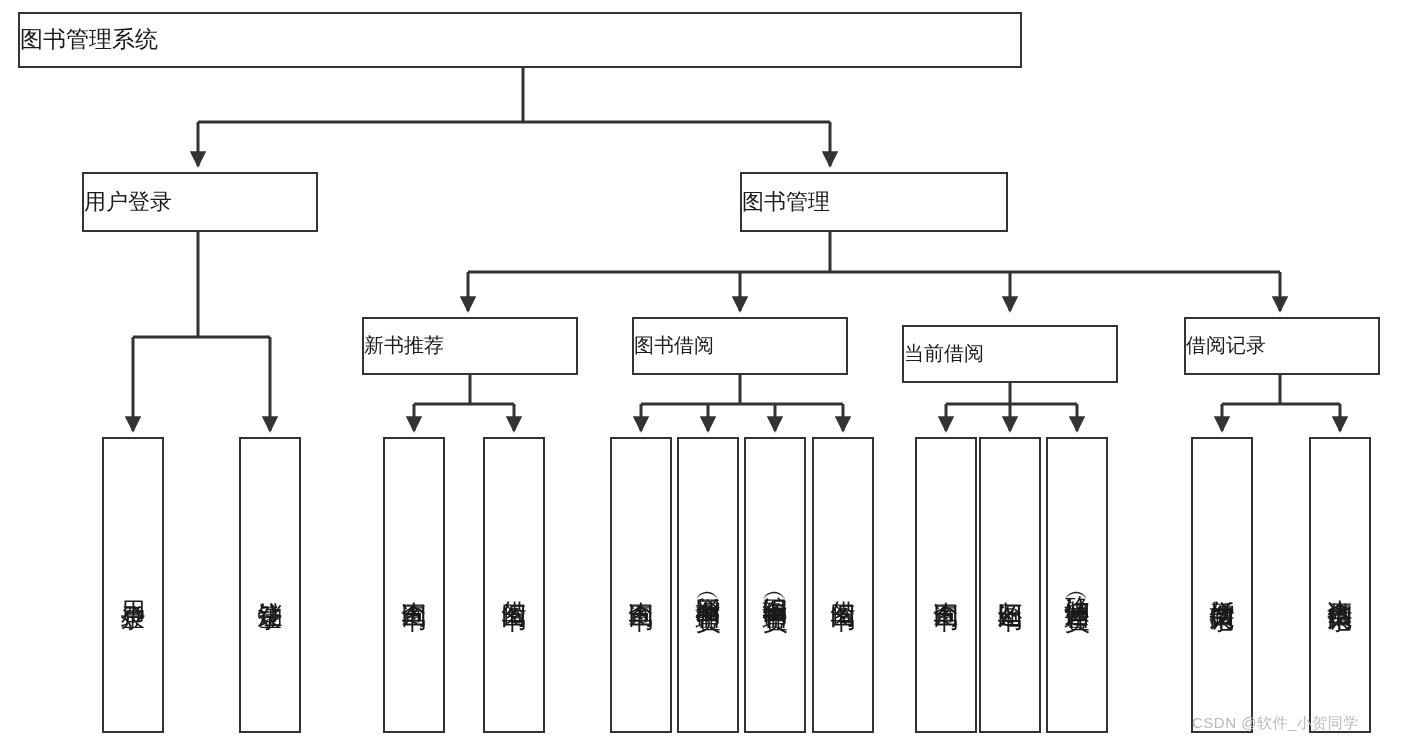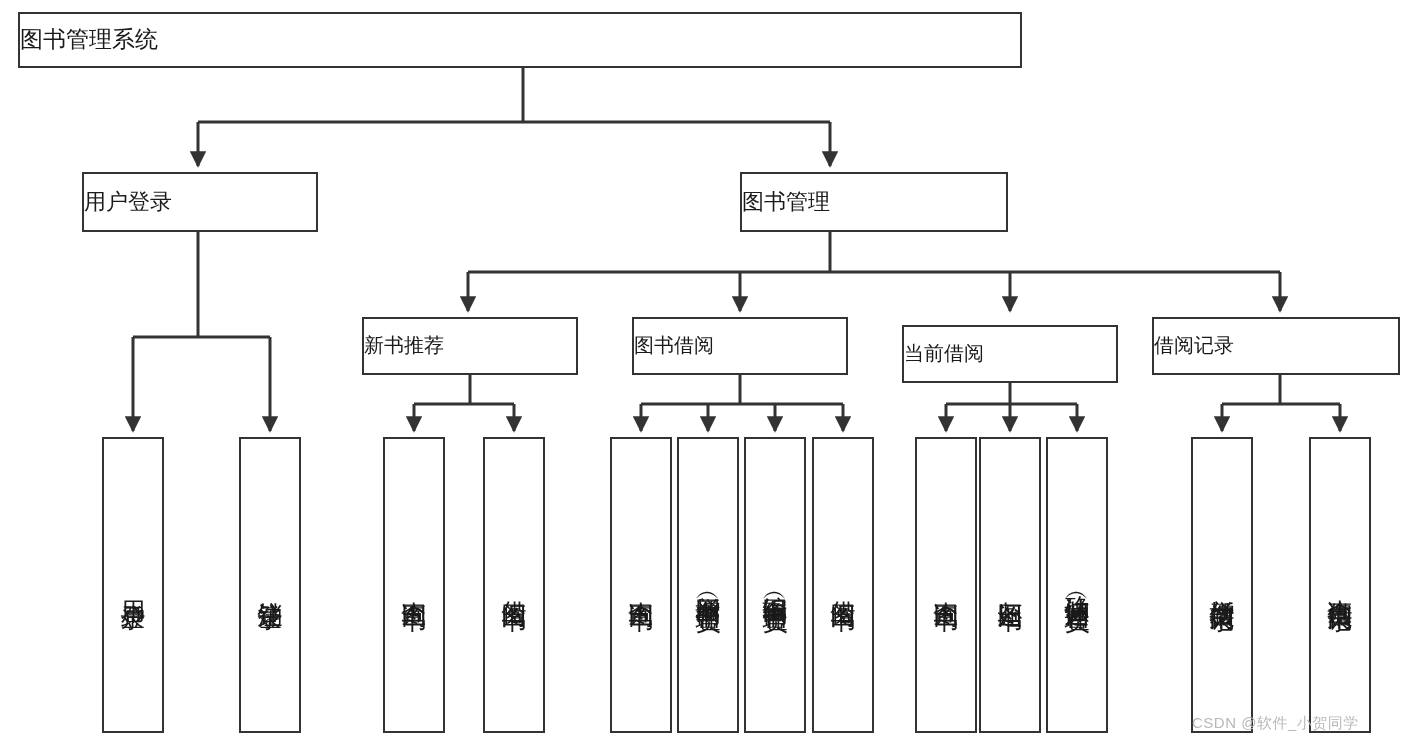--- a/index.html
+++ b/index.html
@@ -136,21 +136,21 @@
 
   <div class="node level2" style="left:362px; top:317px; width:216px; height:58px;">
     <span class="node-label">新书推荐</span>
   </div>
   <div class="node level2" style="left:632px; top:317px; width:216px; height:58px;">
     <span class="node-label">图书借阅</span>
   </div>
   <div class="node level2" style="left:902px; top:317px; width:216px; height:58px;margin-top:8px;">
     <span class="node-label">当前借阅</span>
   </div>
-  <div class="node level2" style="left:1152px; top:317px; width:248px; height:58px;">
+  <div class="node level2" style="left:1184px; top:317px; width:196px; height:58px;">
     <span class="node-label">借阅记录</span>
   </div>
 
   <div class="node leaf" style="left:102px; top:437px; width:62px; height:296px;">
     <span class="node-label">用户登录</span>
   </div>
   <div class="node leaf" style="left:239px; top:437px; width:62px; height:296px;">
     <span class="node-label">注销登录</span>
   </div>
 

